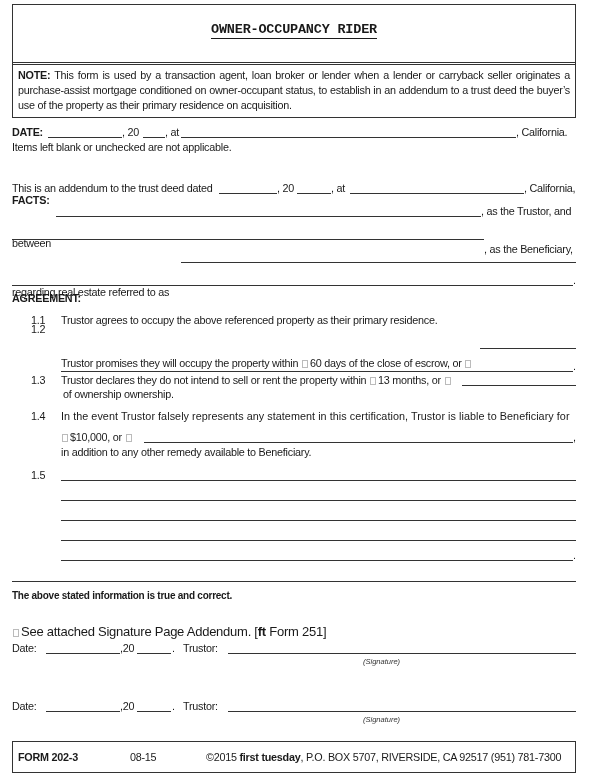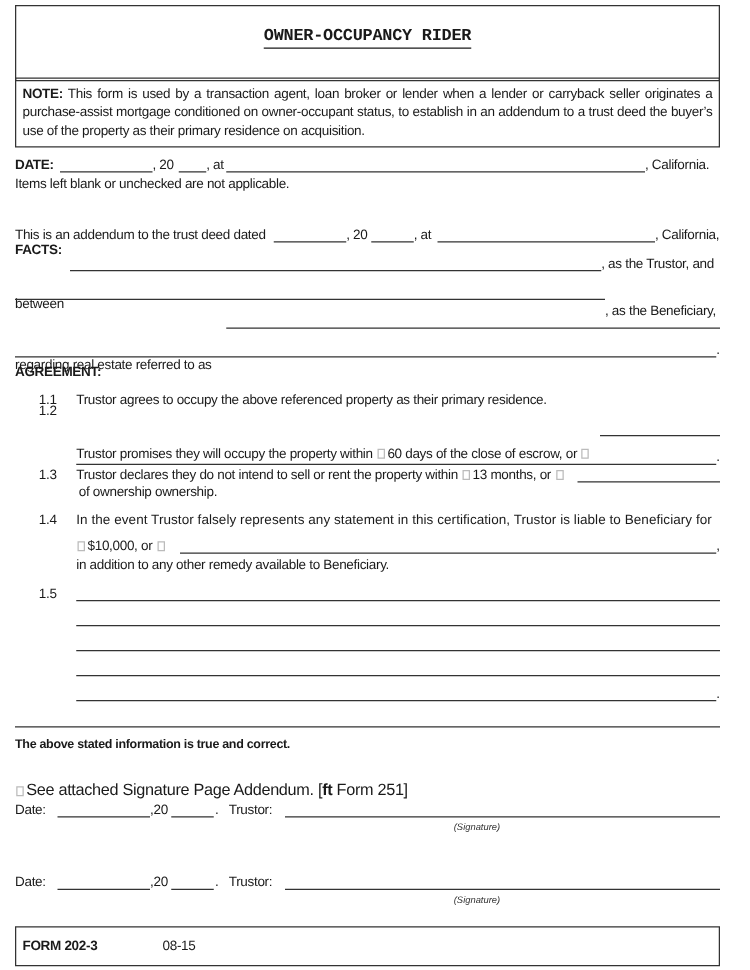--- a/index.html
+++ b/index.html
@@ -132,13 +132,14 @@
 <span class="txt" style="left:120px; top:700px;">,20</span>
 <div class="line" style="left:137px; top:711px; width:34px;"></div>
 <span class="txt" style="left:172px; top:700px;">.</span>
 <span class="txt" style="left:183px; top:700px;">Trustor:</span>
 <div class="line" style="left:228px; top:711px; width:348px;"></div>
 <span class="sig-label" style="left:363px; top:715px;">(Signature)</span>
 
 <div class="abs box footer-box">
   <span class="txt b" style="left:5px;">FORM 202-3</span>
   <span class="txt" style="left:117px;">08-15</span>
+  <span class="txt" style="left:193px;"><span>©2015 </span><b>first tuesday</b><span>, P.O. BOX 5707, RIVERSIDE, CA 92517  (951) 781-7300</span></span>
 </div>
 
 </body></html>

